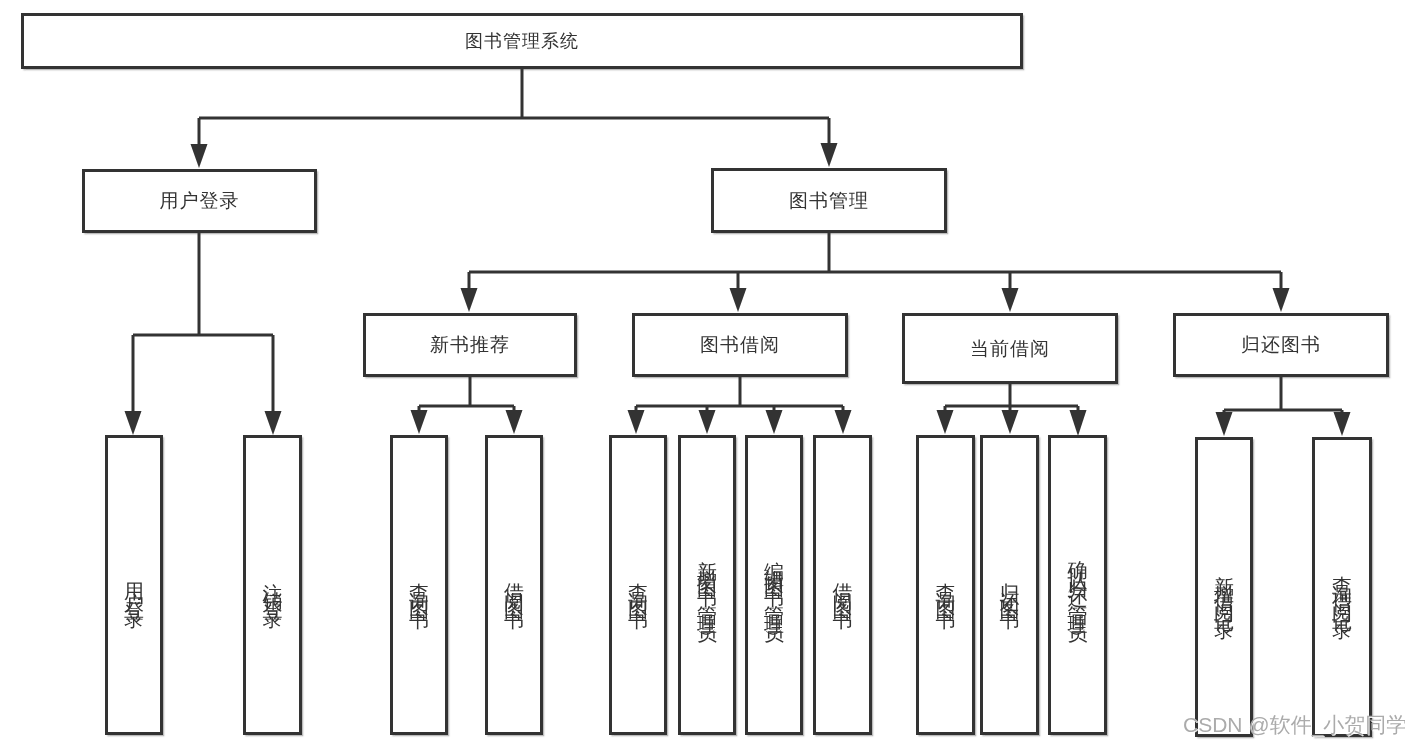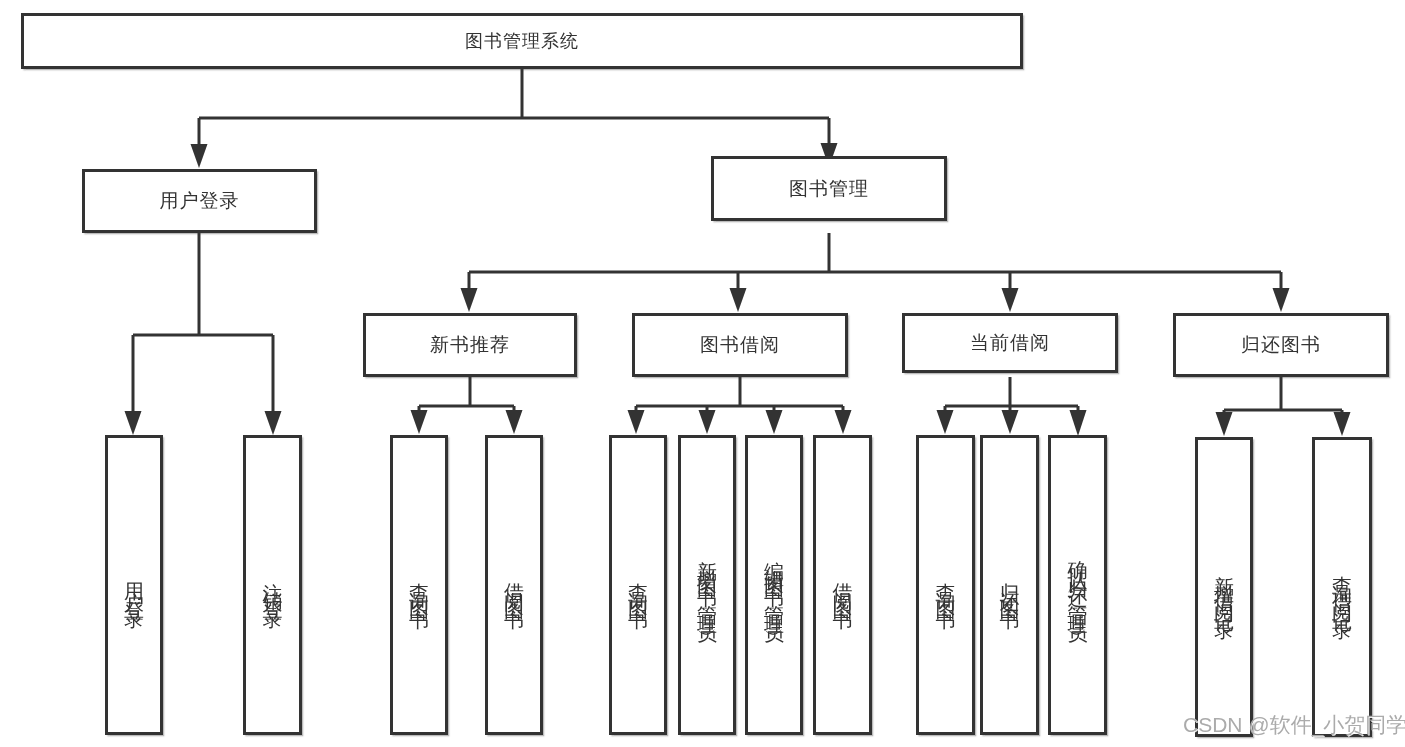--- a/index.html
+++ b/index.html
@@ -52,24 +52,24 @@
     font-size: 21px;
     color: #ababab;
     text-shadow: 1px 1px 0 rgba(255,255,255,0.9);
     white-space: nowrap;
     z-index: 5;
   }
 
   
   .b-root      { left: 21px;   top: 13px;  width: 1002px; height: 56px; }
   .b-login     { left: 82px;   top: 169px; width: 235px;  height: 64px; }
-  .b-mgmt      { left: 711px;  top: 156px; width: 236px;  height: 65px; }
+  .b-mgmt      { left: 711px;  top: 168px; width: 236px;  height: 65px; }
   .b-recommend { left: 363px;  top: 313px; width: 214px;  height: 64px; }
   .b-borrow    { left: 632px;  top: 313px; width: 216px;  height: 64px; }
-  .b-current   { left: 902px;  top: 313px; width: 216px;  height: 60px; }
+  .b-current   { left: 902px;  top: 313px; width: 216px;  height: 71px; }
   .b-records   { left: 1173px; top: 313px; width: 216px;  height: 64px; }
 
   .leaf { top: 435px; height: 300px; }
   .b-l1  { left: 105px;  width: 58px; }
   .b-l2  { left: 243px;  width: 59px; }
   .b-l3  { left: 390px;  width: 58px; }
   .b-l4  { left: 485px;  width: 58px; }
   .b-l5  { left: 609px;  width: 58px; }
   .b-l6  { left: 678px;  width: 58px; }
   .b-l7  { left: 745px;  width: 58px; }

